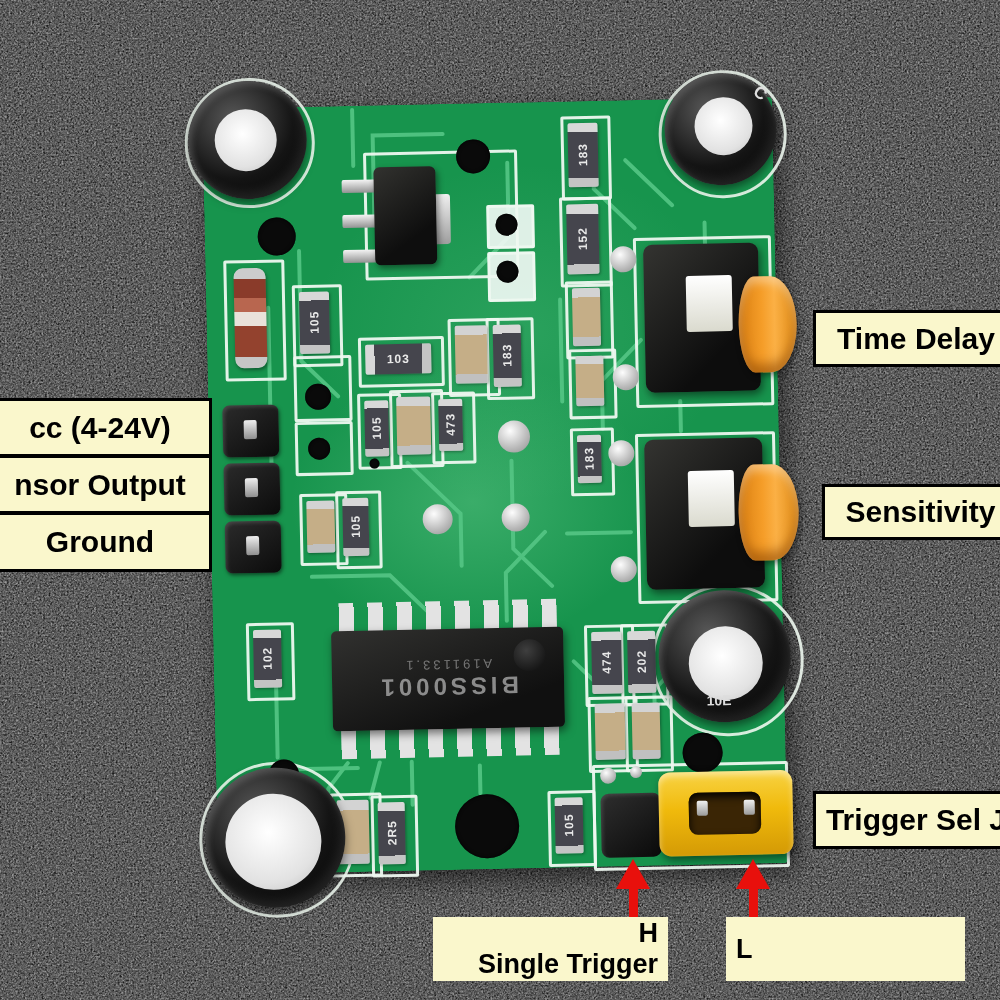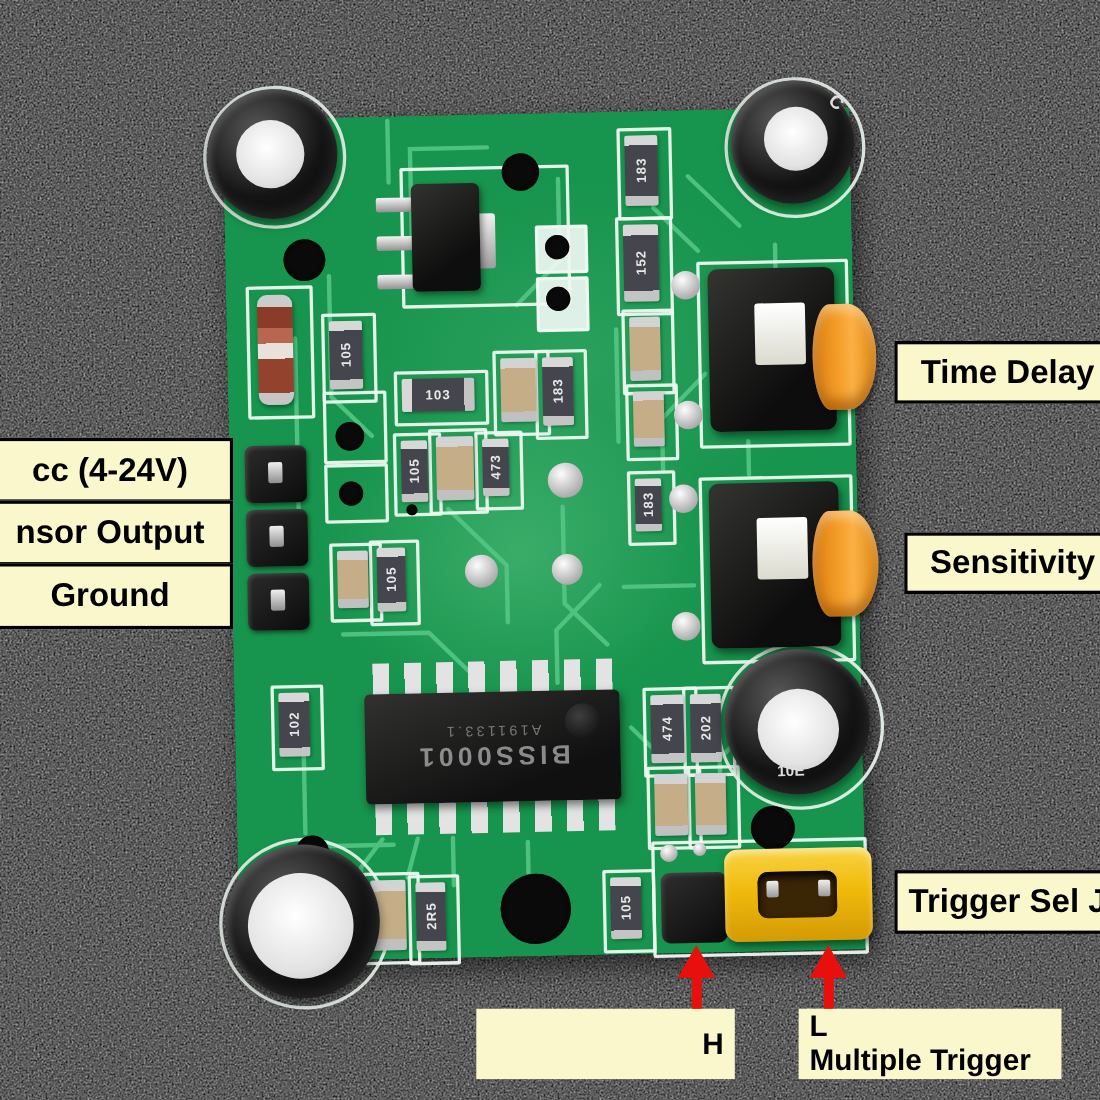--- a/index.html
+++ b/index.html
@@ -290,24 +290,24 @@
 
 <div class="ann" id="lab-vcc">cc (4-24V)</div>
 <div class="ann" id="lab-out">nsor Output</div>
 <div class="ann" id="lab-gnd">Ground</div>
 <div class="ann" id="lab-time">Time Delay</div>
 <div class="ann" id="lab-sens">Sensitivity</div>
 <div class="ann" id="lab-trig">Trigger Sel J</div>
 
 <div class="ann2" id="lab-h">
   <span>H</span>
+  <span>Single Trigger</span>
 </div>
 <div class="ann2" id="lab-l">
   <span>L</span>
-  <span>Multiple Trigger</span>
 </div>
 
 <div class="arrow" id="arrow-h">
   <div class="arrow-head"></div>
   <div class="arrow-shaft"></div>
 </div>
 <div class="arrow" id="arrow-l">
   <div class="arrow-head"></div>
   <div class="arrow-shaft"></div>
 </div>

